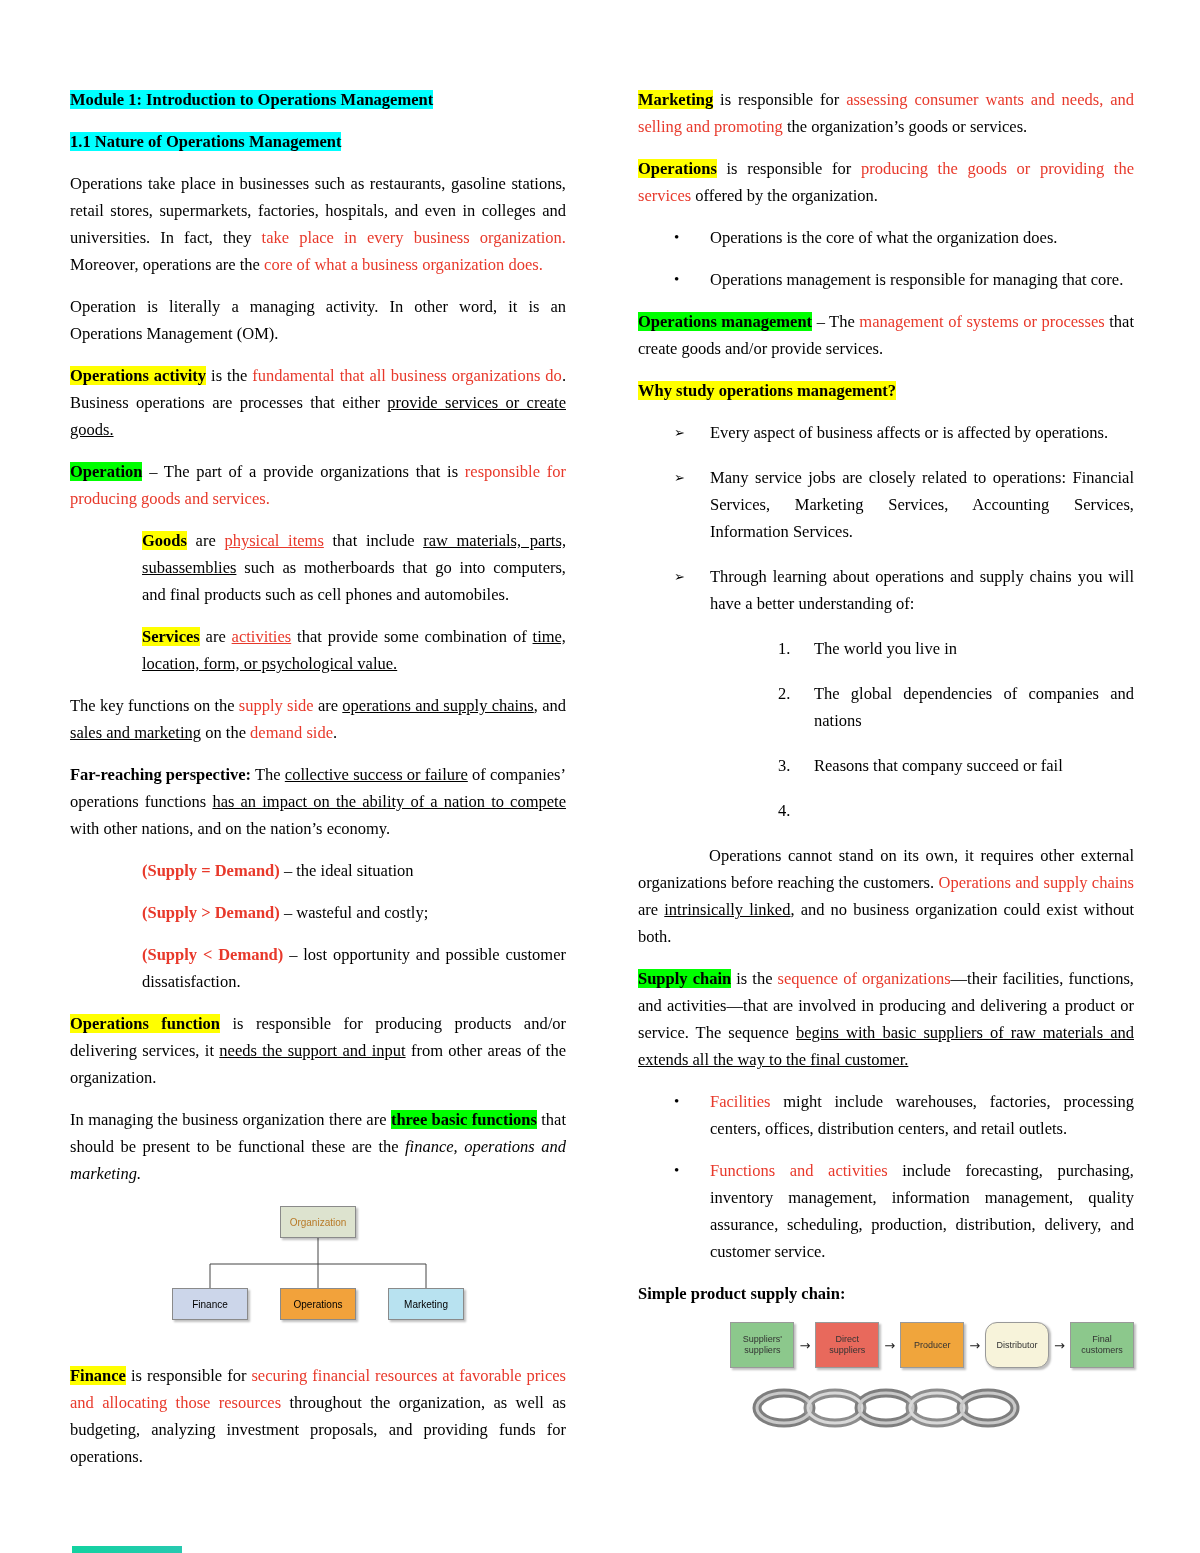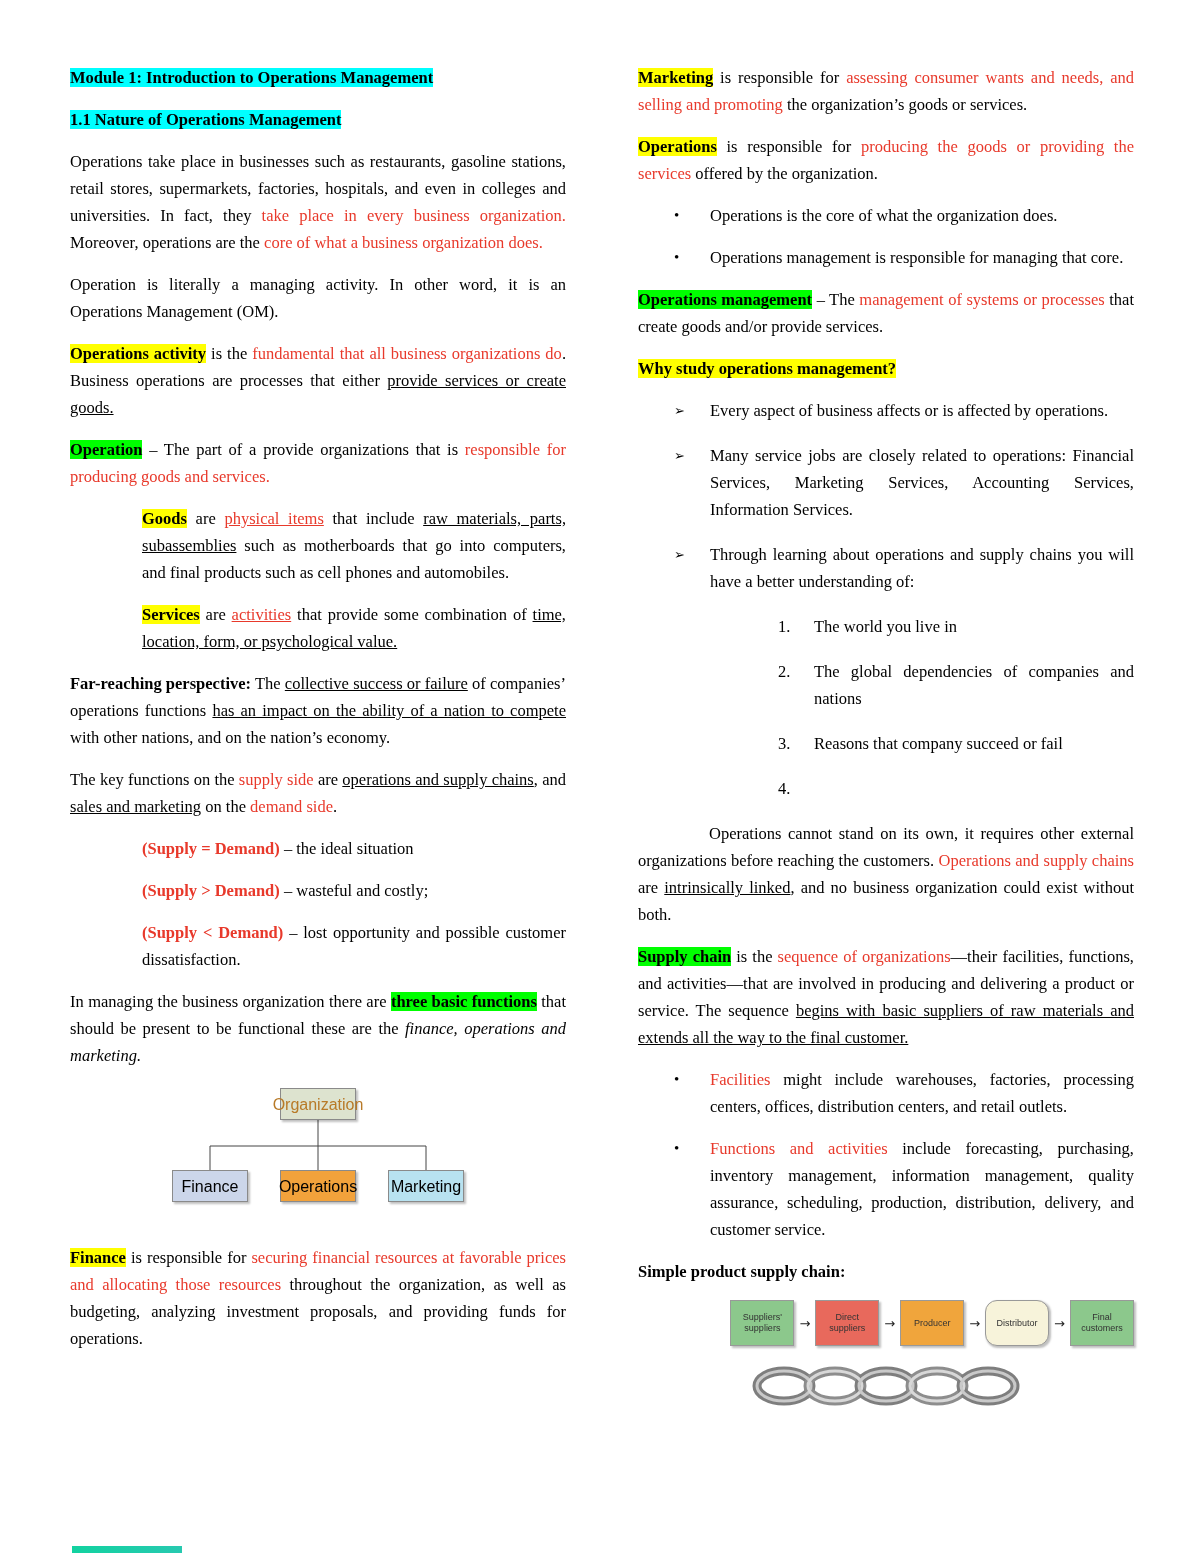--- a/index.html
+++ b/index.html
@@ -1,20 +1,20 @@
 <!DOCTYPE html>
 <html style="--red: #e8392b; --hl-cyan: #00ffff; --hl-yellow: #ffff00; --hl-green: #00ff00;"><head>
 <meta charset="utf-8">
 <style>
   html,body{margin:0;padding:0;background:#ffffff;}
   body{
     width:1200px;height:1553px;position:relative;overflow:hidden;
     font-family:"Liberation Serif","DejaVu Serif",serif;color:#000;
   }
-  .page{box-sizing:border-box;display:flex;gap:72px;padding:64px 68px 0 70px;}
+  .page{box-sizing:border-box;display:flex;gap:72px;padding:86px 68px 0 70px;}
   .col{width:496px;flex:none;font-size:16.5px;line-height:27px;}
   .block{margin-bottom:15px;}
   .p,.indent,.p-first-indent,.li-body{text-align:justify;}
   .indent{margin-left:72px;}
   .p-first-indent{text-indent:71px;}
   .bullet,.arrow,.num{display:flex;}
   .bullet{padding-left:36px;}
   .arrow{padding-left:36px;margin-bottom:18px;}
   .num{padding-left:140px;margin-bottom:18px;}
   .marker{flex:none;width:36px;}
@@ -29,21 +29,21 @@
   .hl-yellow{background:var(--hl-yellow,#ffff00);}
   .hl-green{background:var(--hl-green,#00ff00);}
 
   
   .org-chart{position:relative;height:142px;margin:4px 0 18px;}
   .org-lines{position:absolute;left:0;top:0;}
   .org-lines line{stroke:#444;stroke-width:1;}
   .org-box{
     position:absolute;width:76px;height:32px;box-sizing:border-box;
     border:1px solid #8a8a8a;display:flex;align-items:center;justify-content:center;
-    font-family:"Liberation Sans",sans-serif;font-size:16px;
+    font-family:"Liberation Sans",sans-serif;font-size:10px;
     box-shadow:1.5px 1.5px 2px rgba(0,0,0,.25);
   }
   .org-root{left:210px;top:4px;background:#dde3cf;color:#b87a28;}
   .org-finance{left:102px;top:86px;background:#ccd6ea;}
   .org-operations{left:210px;top:86px;background:#f2a23b;}
   .org-marketing{left:318px;top:86px;background:#b8e2f0;}
 
   
   .supply-chain{margin:8px 0 0;}
   .sc-row{display:flex;align-items:center;justify-content:flex-end;gap:5px;}
@@ -72,25 +72,26 @@
 <div class="page">
   <div class="col">
       <div class="block h"><span class="b hl-cyan">Module 1: Introduction to Operations Management</span></div>
       <div class="block h"><span class="b hl-cyan">1.1 Nature of Operations Management</span></div>
       <div class="block p"><span>Operations take place in businesses such as restaurants, gasoline stations, retail stores, supermarkets, factories, hospitals, and even in colleges and universities. In fact, they </span><span class="red">take place in every business organization. </span><span>Moreover, operations are the </span><span class="red">core of what a business organization does.</span></div>
       <div class="block p"><span>Operation is literally a managing activity. In other word, it is an Operations Management (OM).</span></div>
       <div class="block p"><span class="b hl-yellow">Operations activity</span><span> is the </span><span class="red">fundamental that all business organizations do</span><span>. Business operations are processes that either </span><span class="u">provide services or create goods.</span></div>
       <div class="block p"><span class="b hl-green">Operation</span><span> – The part of a provide organizations that is </span><span class="red">responsible for producing goods and services.</span></div>
       <div class="block indent"><span class="b hl-yellow">Goods</span><span> are </span><span class="red u">physical items</span><span> that include </span><span class="u">raw materials, parts, subassemblies</span><span> such as motherboards that go into computers, and final products such as cell phones and automobiles.</span></div>
       <div class="block indent"><span class="b hl-yellow">Services</span><span> are </span><span class="red u">activities</span><span> that provide some combination of </span><span class="u">time, location, form, or psychological value.</span></div>
+      <div class="block p"><span>The key functions on the </span><span class="red">supply side</span><span> are </span><span class="u">operations and supply chains</span><span>, and </span><span class="u">sales and marketing</span><span> on the </span><span class="red">demand side</span><span>.</span></div>
       <div class="block p"><span class="b">Far-reaching perspective:</span><span> The </span><span class="u">collective success or failure</span><span> of companies’ operations functions </span><span class="u">has an impact on the ability of a nation to compete </span><span>with other nations, and on the nation’s economy.</span></div>
-      <div class="block p"><span>The key functions on the </span><span class="red">supply side</span><span> are </span><span class="u">operations and supply chains</span><span>, and </span><span class="u">sales and marketing</span><span> on the </span><span class="red">demand side</span><span>.</span></div>
       <div class="block indent"><span class="b red">(Supply = Demand)</span><span> – the ideal situation</span></div>
       <div class="block indent"><span class="b red">(Supply &gt; Demand)</span><span> – wasteful and costly;</span></div>
       <div class="block indent"><span class="b red">(Supply &lt; Demand)</span><span> – lost opportunity and possible customer dissatisfaction.</span></div>
+      <div class="block p"><span class="b hl-yellow">Operations function</span><span> is responsible for producing products and/or delivering services, it </span><span class="u">needs the support and input</span><span> from other areas of the organization.</span></div>
       <div class="block p"><span>In managing the business organization there are </span><span class="b hl-green">three basic functions</span><span> that should be present to be functional these are the </span><span class="i">finance, operations and marketing.</span></div>
       <div class="block org-chart">
     <svg class="org-lines" width="496" height="142">
       <line x1="248" y1="36" x2="248" y2="62"></line>
       <line x1="140" y1="62" x2="356" y2="62"></line>
       <line x1="140" y1="62" x2="140" y2="86"></line>
       <line x1="248" y1="62" x2="248" y2="86"></line>
       <line x1="356" y1="62" x2="356" y2="86"></line>
     </svg>
     <div class="org-box org-root">Organization</div>

